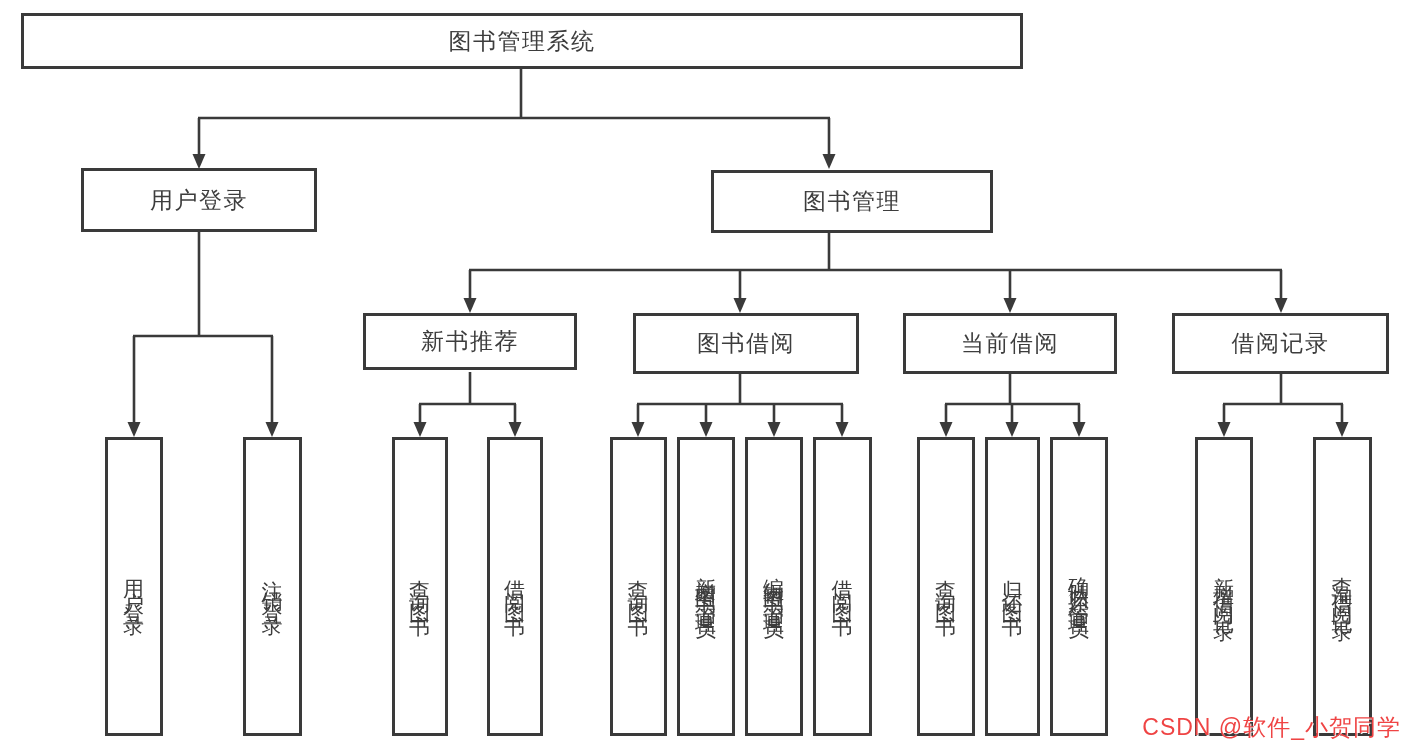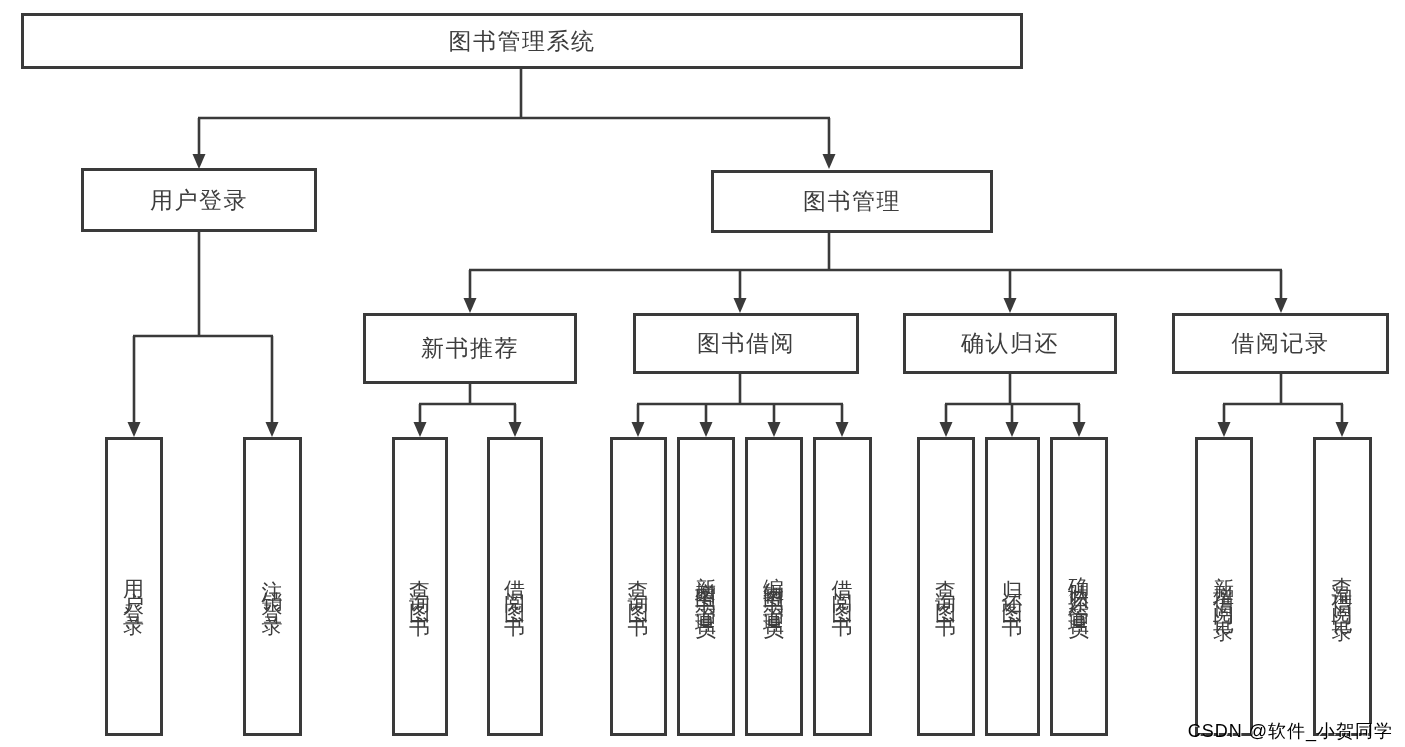--- a/index.html
+++ b/index.html
@@ -32,23 +32,23 @@
     text-orientation:mixed;
     font-size:21px;
     line-height:1;
     white-space:nowrap;
   }
   .ls4{letter-spacing:12px;}
   .ls6{letter-spacing:9px;}
   .ls9{letter-spacing:6px;}
   .watermark{
     position:absolute;
-    right:12px;bottom:4px;
-    font-size:18px;
-    color:#000000;
+    right:4px;bottom:4px;
+    font-size:23px;
+    color:#ef4444;
     text-shadow:1px 1px 0 rgba(255,255,255,0.9);
     letter-spacing:1px;
     white-space:nowrap;
   }
 </style>
 </head>
 <body>
 
 <div class="stage">
 
@@ -118,28 +118,28 @@
     <span class="lbl">图书管理系统</span>
   </div>
 
   <div class="box hbox" style="left:81px;top:168px;width:236px;height:64px">
     <span class="lbl">用户登录</span>
   </div>
   <div class="box hbox" style="left:711px;top:170px;width:282px;height:63px">
     <span class="lbl">图书管理</span>
   </div>
 
-  <div class="box hbox" style="left:363px;top:313px;width:214px;height:71px">
+  <div class="box hbox" style="left:363px;top:313px;width:214px;height:57px">
     <span class="lbl">新书推荐</span>
   </div>
   <div class="box hbox" style="left:633px;top:313px;width:226px;height:61px">
     <span class="lbl">图书借阅</span>
   </div>
   <div class="box hbox" style="left:903px;top:313px;width:214px;height:61px">
-    <span class="lbl">确认归还</span>
+    <span class="lbl">当前借阅</span>
   </div>
   <div class="box hbox" style="left:1172px;top:313px;width:217px;height:61px">
     <span class="lbl">借阅记录</span>
   </div>
 
   <div class="box vbox" style="left:105px;top:437px;width:58px;height:299px">
     <span class="vlbl ls4">用户登录</span>
   </div>
   <div class="box vbox" style="left:243px;top:437px;width:59px;height:299px">
     <span class="vlbl ls4">注销登录</span>

